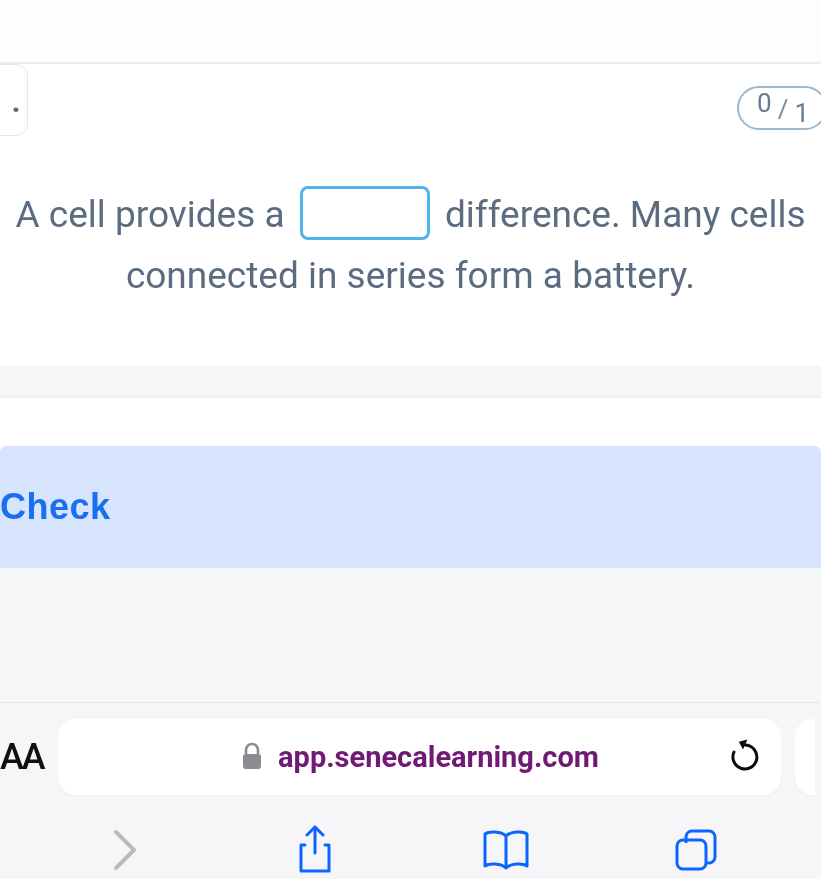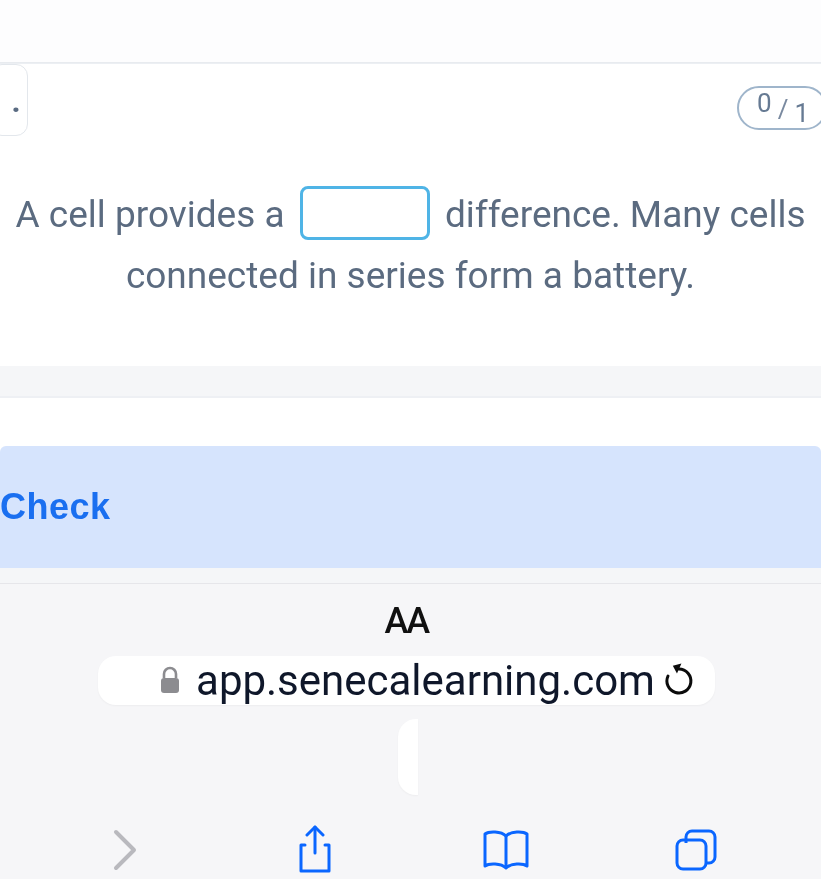--- a/index.html
+++ b/index.html
@@ -125,21 +125,20 @@
       left: 0;
       right: 0;
       background: #f6f6f8;
       border-top: 1px solid #e6e6ea;
     }
     .address-row {
       display: flex;
       align-items: center;
       padding: 16px 8px 12px 0;
       gap: 14px;
-      flex-direction: column;
     }
     .aa-btn {
       font-size: 36px;
       color: #101010;
       font-weight: 500;
       letter-spacing: -2px;
       padding-left: 0;
       width: 44px;
       text-align: left;
     }
@@ -158,23 +157,23 @@
     }
     .lock-icon {
       color: #8c8c90;
     }
     .lock-icon svg {
       width: 24px;
       height: 30px;
       display: block;
     }
     .url-text {
-      font-size: 42px;
-      color: #0f172a;
-      font-weight: 400;
+      font-size: 29px;
+      color: #701a75;
+      font-weight: 700;
     }
     .reload-icon {
       position: absolute;
       right: 20px;
       color: #0b0b0b;
     }
     .reload-icon svg {
       width: 32px;
       height: 36px;
       display: block;

